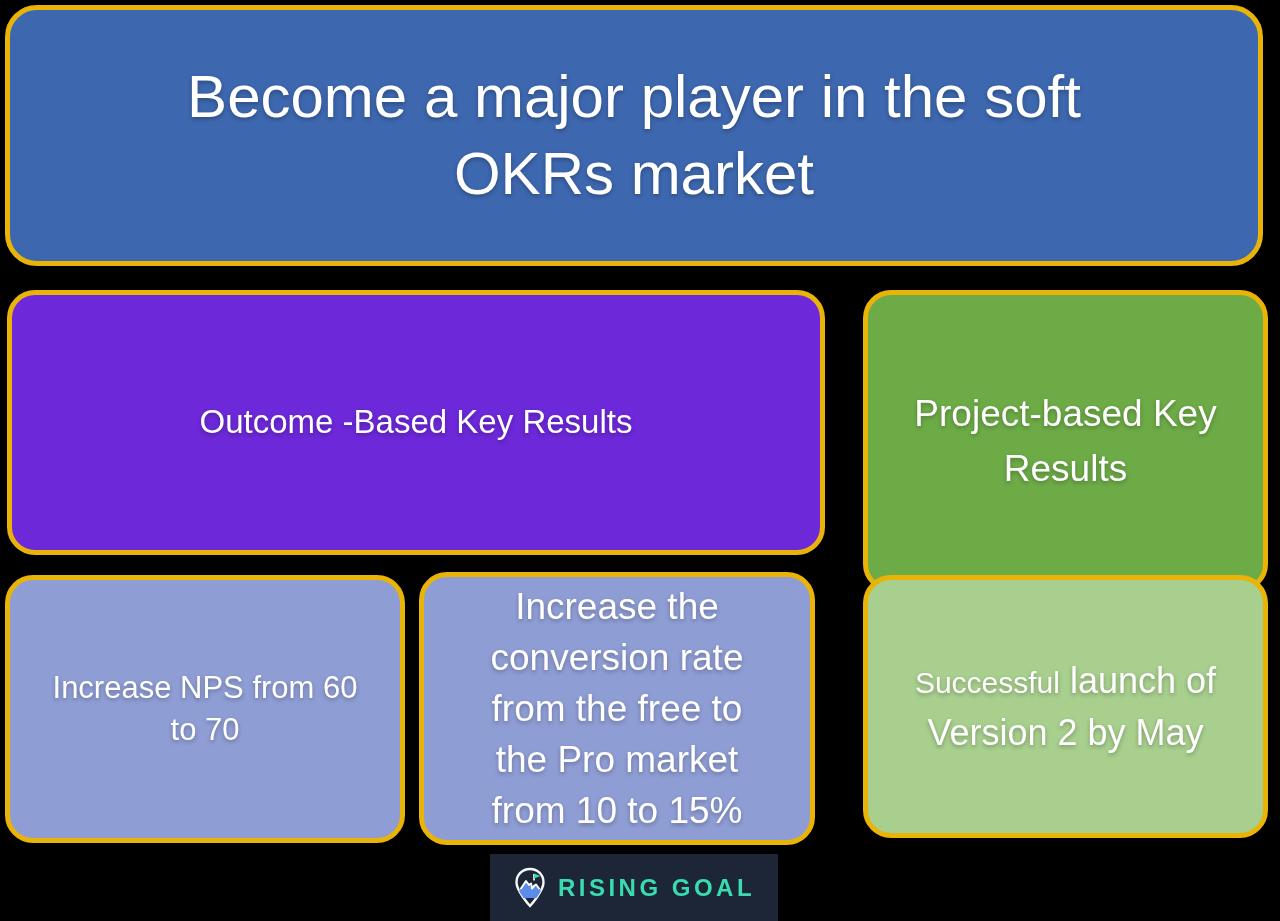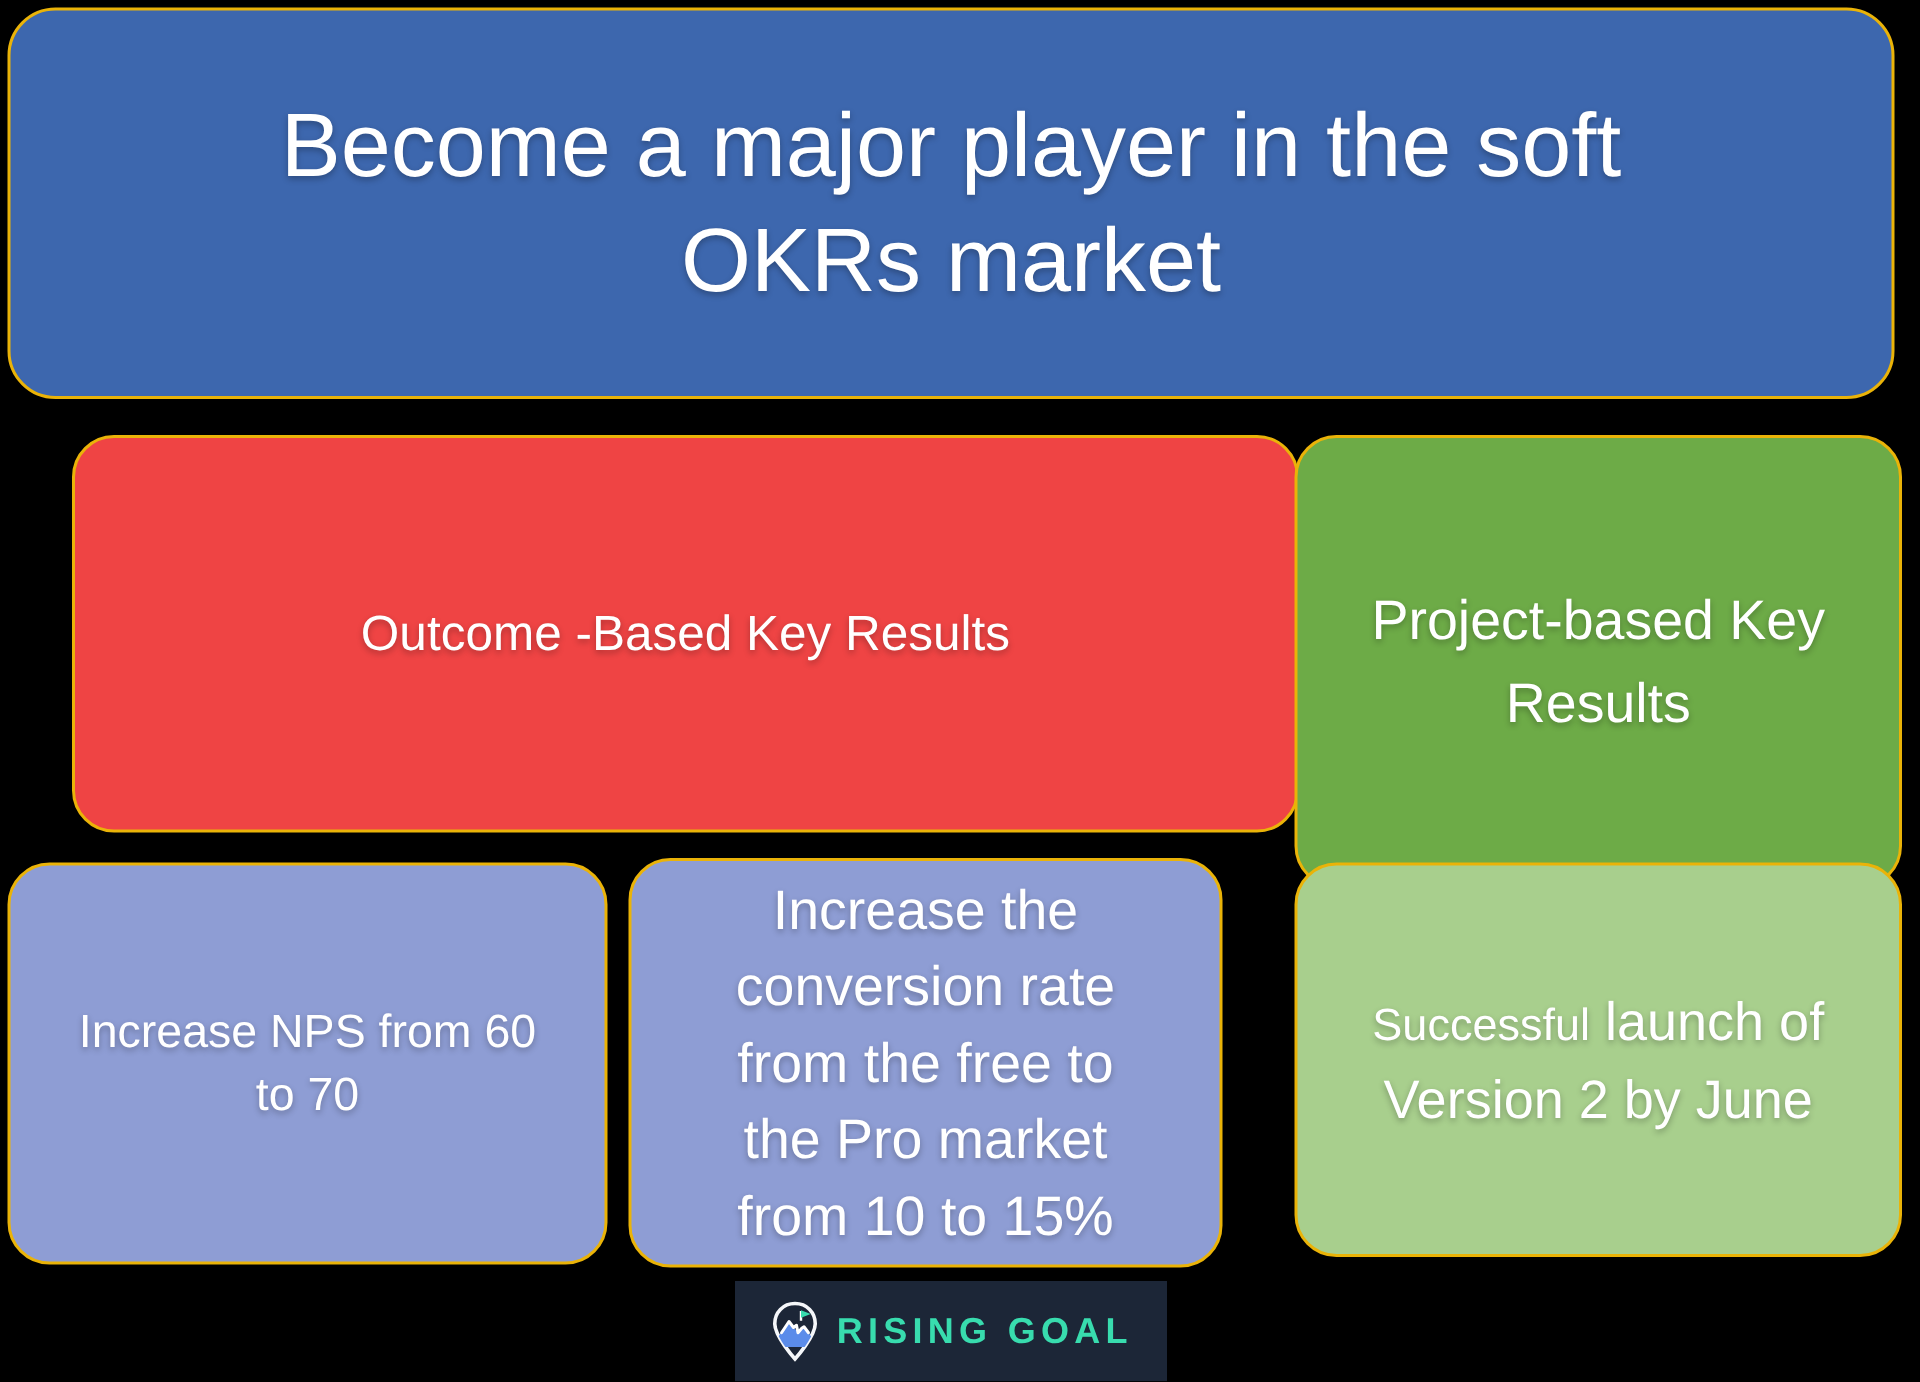--- a/index.html
+++ b/index.html
@@ -11,41 +11,41 @@
   .canvas {
     position: relative;
     width: 1280px;
     height: 921px;
     background: #000000;
     overflow: hidden;
   }
   .box {
     position: absolute;
     box-sizing: border-box;
-    border: 2px solid #eab308;
+    border: 5px solid #eab308;
     border-radius: 28px;
     display: flex;
     align-items: center;
     justify-content: center;
     text-align: center;
     color: #ffffff;
     text-shadow: 0 2px 4px rgba(0,0,0,0.28);
   }
   .line { display: block; }
 
   #objective {
     left: 5px; top: 5px; width: 1258px; height: 261px;
     background: #3d67ae;
     font-size: 60px; line-height: 1.28;
     border-radius: 32px;
   }
   #cat-outcome {
     left: 7px; top: 290px; width: 818px; height: 265px;
-    background: #ef4444;
-    font-size: 33px; line-height: 1.4; margin-left: 41px;
+    background: #6d28d9;
+    font-size: 33px; line-height: 1.4;
   }
   #cat-project {
     left: 863px; top: 290px; width: 405px; height: 302px;
     background: #6dab47;
     font-size: 37px; line-height: 1.5;
   }
   #kr-nps {
     left: 5px; top: 575px; width: 400px; height: 268px;
     background: #8e9dd4;
     font-size: 31px; line-height: 1.35;
@@ -119,21 +119,21 @@
       <span class="line">conversion rate</span>
       <span class="line">from the free to</span>
       <span class="line">the Pro market</span>
       <span class="line">from 10 to 15%</span>
     </div>
   </div>
 
   <div class="box" id="kr-launch">
     <div>
       <span class="line"><span class="small-text">Successful</span> <span>launch of</span></span>
-      <span class="line">Version 2 by June</span>
+      <span class="line">Version 2 by May</span>
     </div>
   </div>
 
   <div class="logo-bar">
     <span class="logo-icon">
       <svg width="34" height="42" viewBox="0 0 34 42" aria-hidden="true">
         <defs>
           <clipPath id="pinclip">
             <path d="M17 2 C9 2 3.5 8 3.5 15.5 C3.5 24 17 39 17 39 C17 39 30.5 24 30.5 15.5 C30.5 8 25 2 17 2 Z"></path>
           </clipPath>

